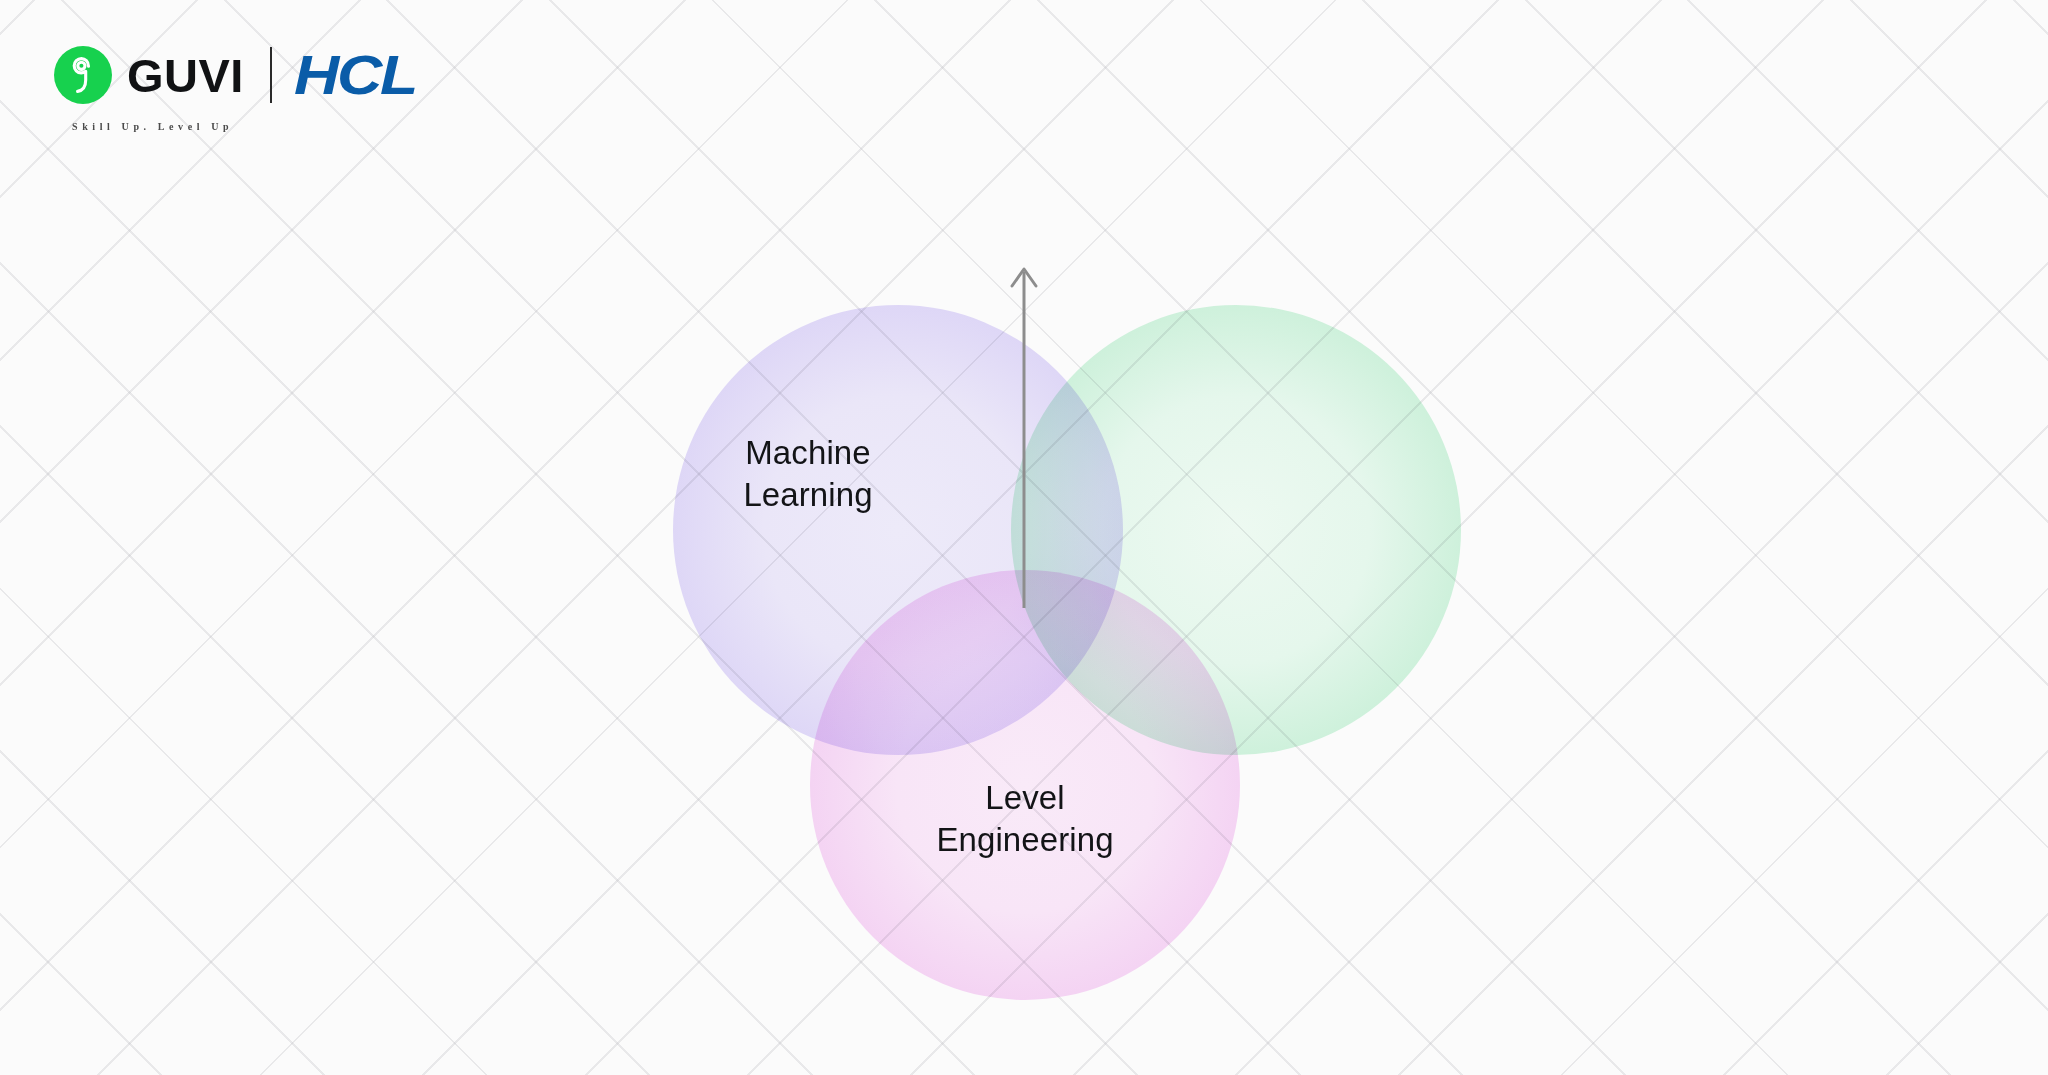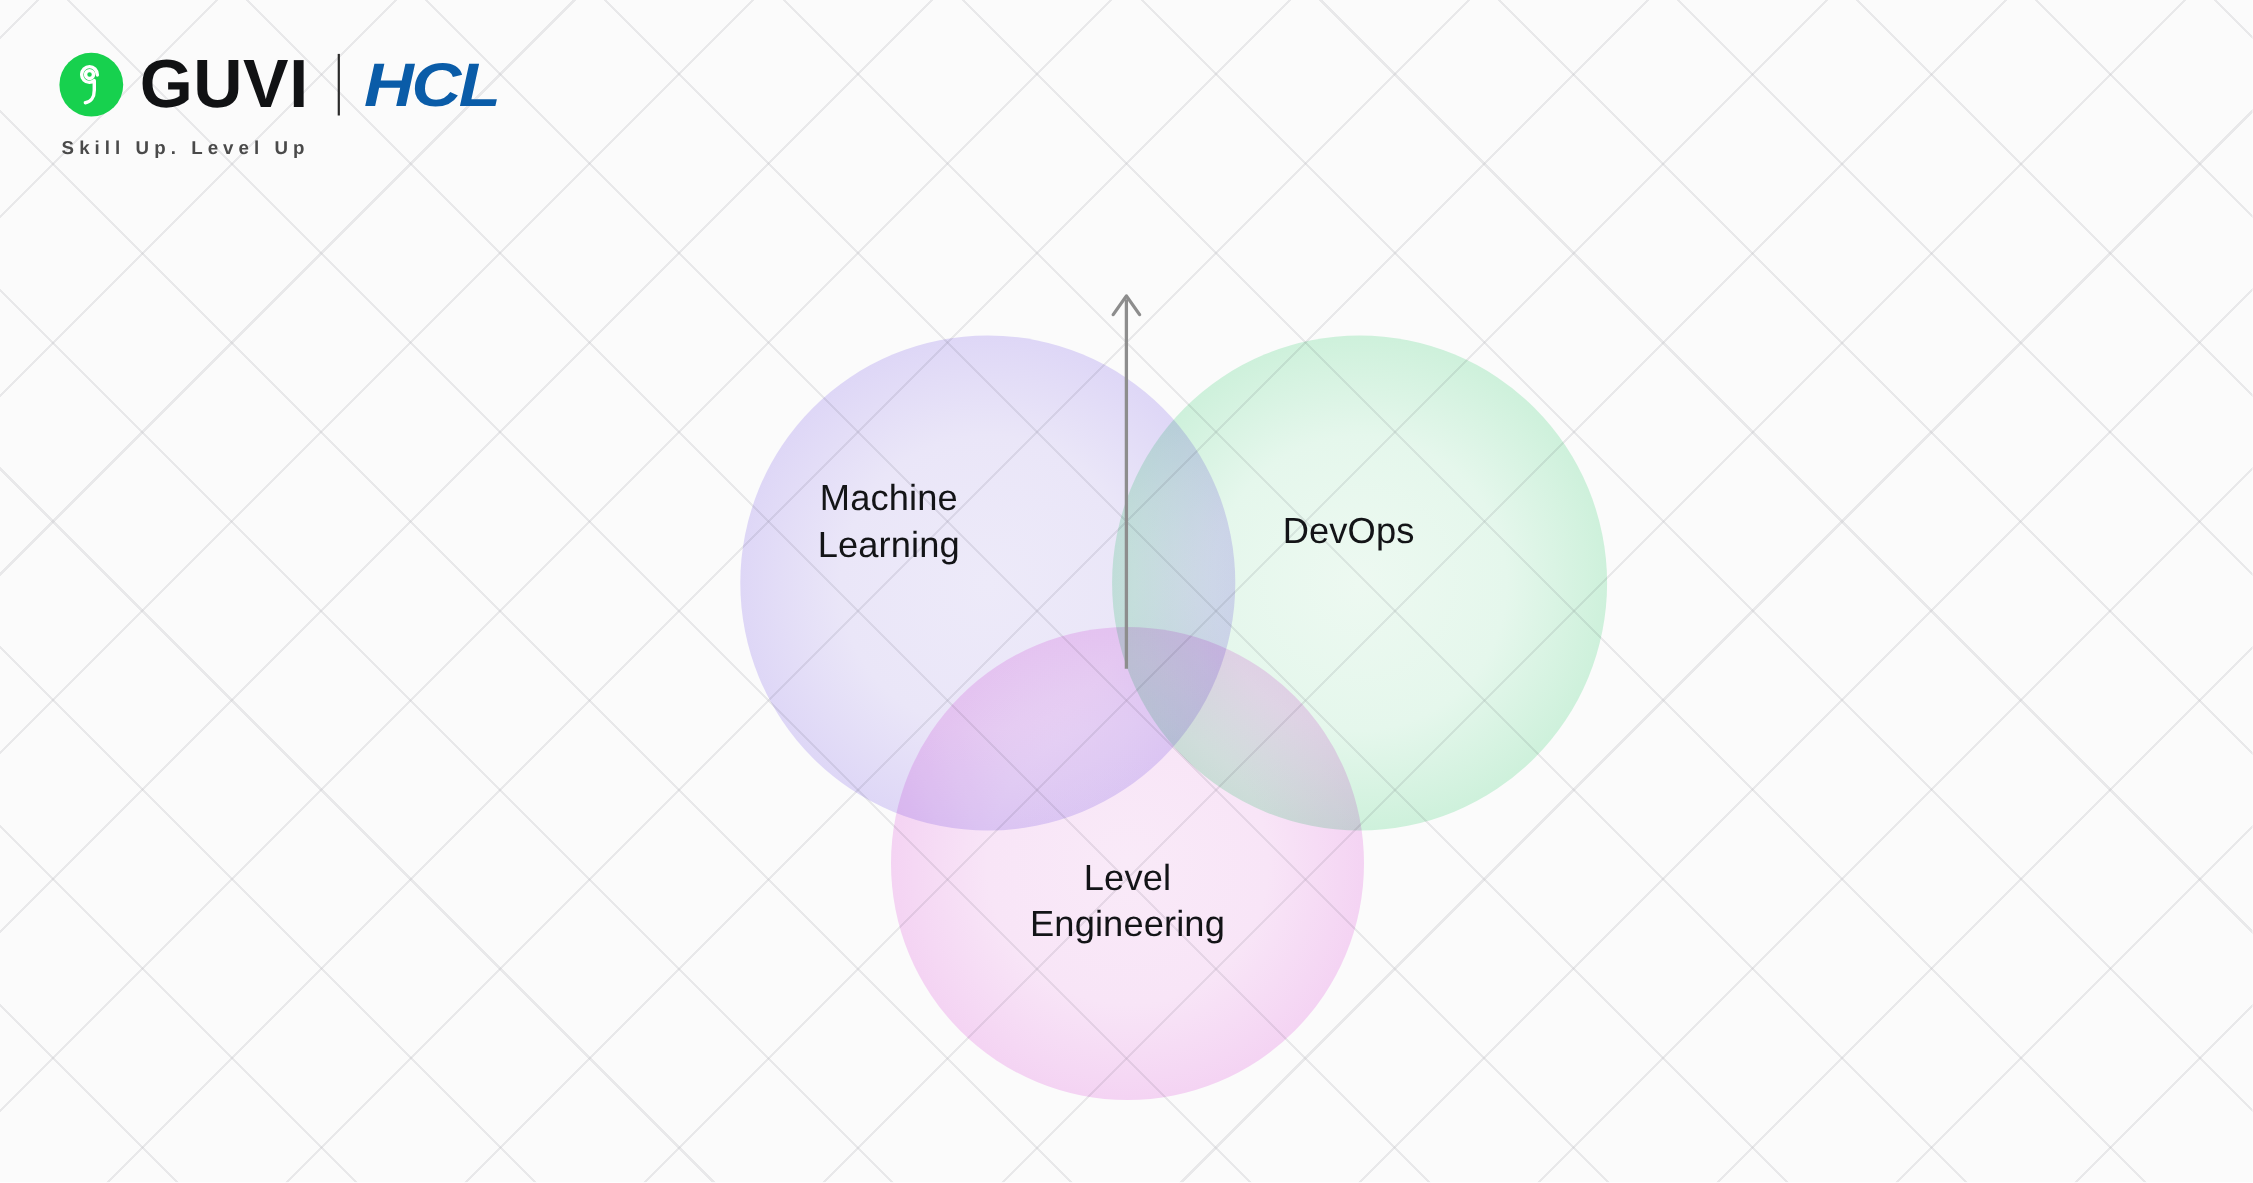--- a/index.html
+++ b/index.html
@@ -58,21 +58,21 @@
     height: 58px;
     border-radius: 50%;
     background: #17d14e;
     display: flex;
     align-items: center;
     justify-content: center;
     flex: none;
   }
   .guvi-word {
     font-family: "Liberation Sans", sans-serif;
-    font-size: 62px;
+    font-size: 47px;
     font-weight: bold;
     letter-spacing: 0.5px;
     color: #111214;
     margin-left: 15px;
     line-height: 1;
   }
   .brand-divider {
     width: 2px;
     height: 56px;
     background: #2a2a2a;
@@ -85,27 +85,27 @@
     font-weight: bold;
     font-style: italic;
     letter-spacing: -2px;
     color: #0a5ca8;
     line-height: 1;
     align-self: center;
     transform: scaleX(1.12);
     transform-origin: left center;
   }
   .tagline {
-    font-family: Liberation Sans, sans-serif;
-    font-size: 17px;
+    font-family: Liberation Serif, serif;
+    font-size: 10px;
     font-weight: bold;
     letter-spacing: 4.6px;
     color: #4a4a4a;
     margin-top: 17px;
-    margin-left: 2px;
+    margin-left: 18px;
     white-space: nowrap;
   }
 
   
   .title {
     position: absolute;
     left: 0;
     right: 0;
     top: 163px;
     text-align: center;
@@ -238,17 +238,16 @@
     <div class="circle circle-de"></div>
   </div>
 
   <svg class="arrow" width="2048" height="1075">
     <line x1="1024" y1="608" x2="1024" y2="272" stroke="#8d8d8d" stroke-width="3"></line>
     <polyline points="1012,286 1024,269 1036,286" fill="none" stroke="#8d8d8d" stroke-width="3" stroke-linecap="round" stroke-linejoin="round"></polyline>
   </svg>
 
   <div class="circle-label label-ml">Machine
 Learning</div>
-  <div class="circle-label label-devops">DevOps</div>
   <div class="circle-label label-de">Level
 Engineering</div>
 
 </div>
 
 </body></html>

